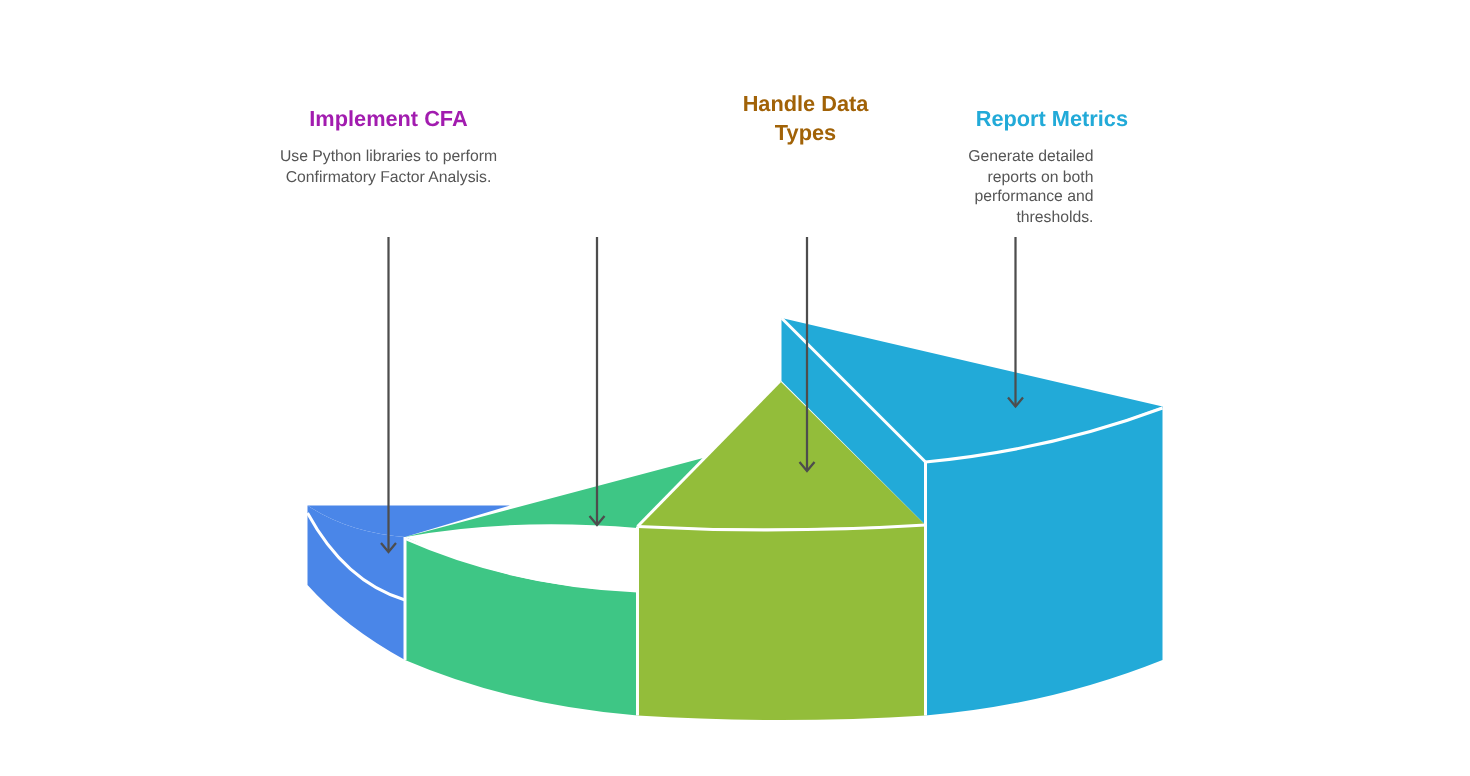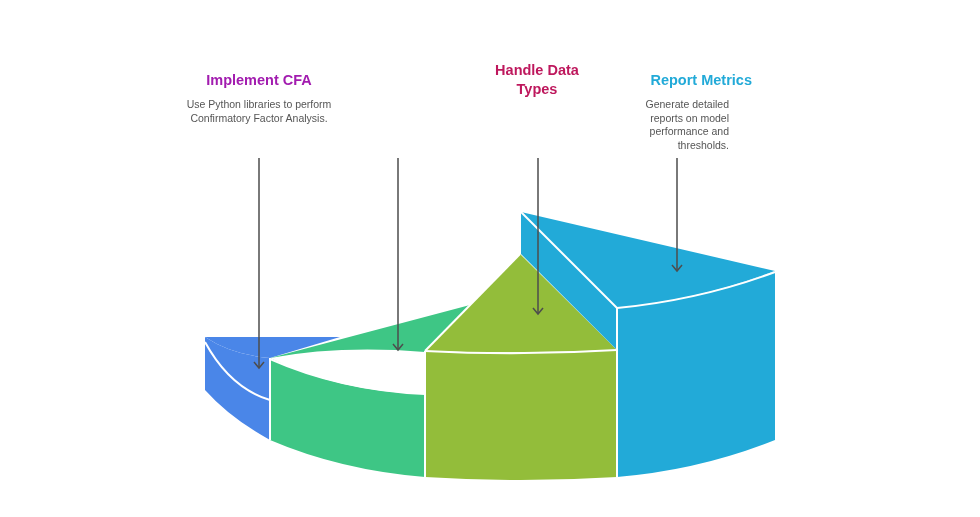--- a/index.html
+++ b/index.html
@@ -92,24 +92,24 @@
 
 <div class="label-block" style="left:184px; top:71px;">
   <p class="label-title" style="color:#a21caf;">Implement CFA</p>
   <p class="label-desc" style="margin-top: -4px; color: rgb(85, 85, 85);">Use Python libraries to perform Confirmatory Factor Analysis.</p>
 </div>
 
 <div class="label-block" style="left:322px; top:52px;">
 </div>
 
 <div class="label-block" style="left:462px; top:61px;">
-  <p class="label-title" style="color:#be185d; margin-bottom:7px; padding:0 22px;">Handle Data Types</p>
+  <p class="label-title" style="color:#a16207; margin-bottom:7px; padding:0 22px;">Handle Data Types</p>
 </div>
 
 <div class="label-block" style="left:602px; top:71px;text-align:right;">
   <p class="label-title" style="color:#22aad8;">Report Metrics</p>
-  <p class="label-desc" style="margin-top: -4px; padding: 0px 22px; color: rgb(85, 85, 85);">Generate detailed reports on model performance and thresholds.</p>
+  <p class="label-desc" style="margin-top: -4px; padding: 0px 22px; color: rgb(85, 85, 85);">Generate detailed reports on both performance and thresholds.</p>
 </div>
 
 <style>
   .stroke-edge { stroke: #ffffff; }
   .arrow line, .arrow polyline { stroke: #4d4d4d; stroke-width: 1.5; }
 </style>
 
 </body></html>

